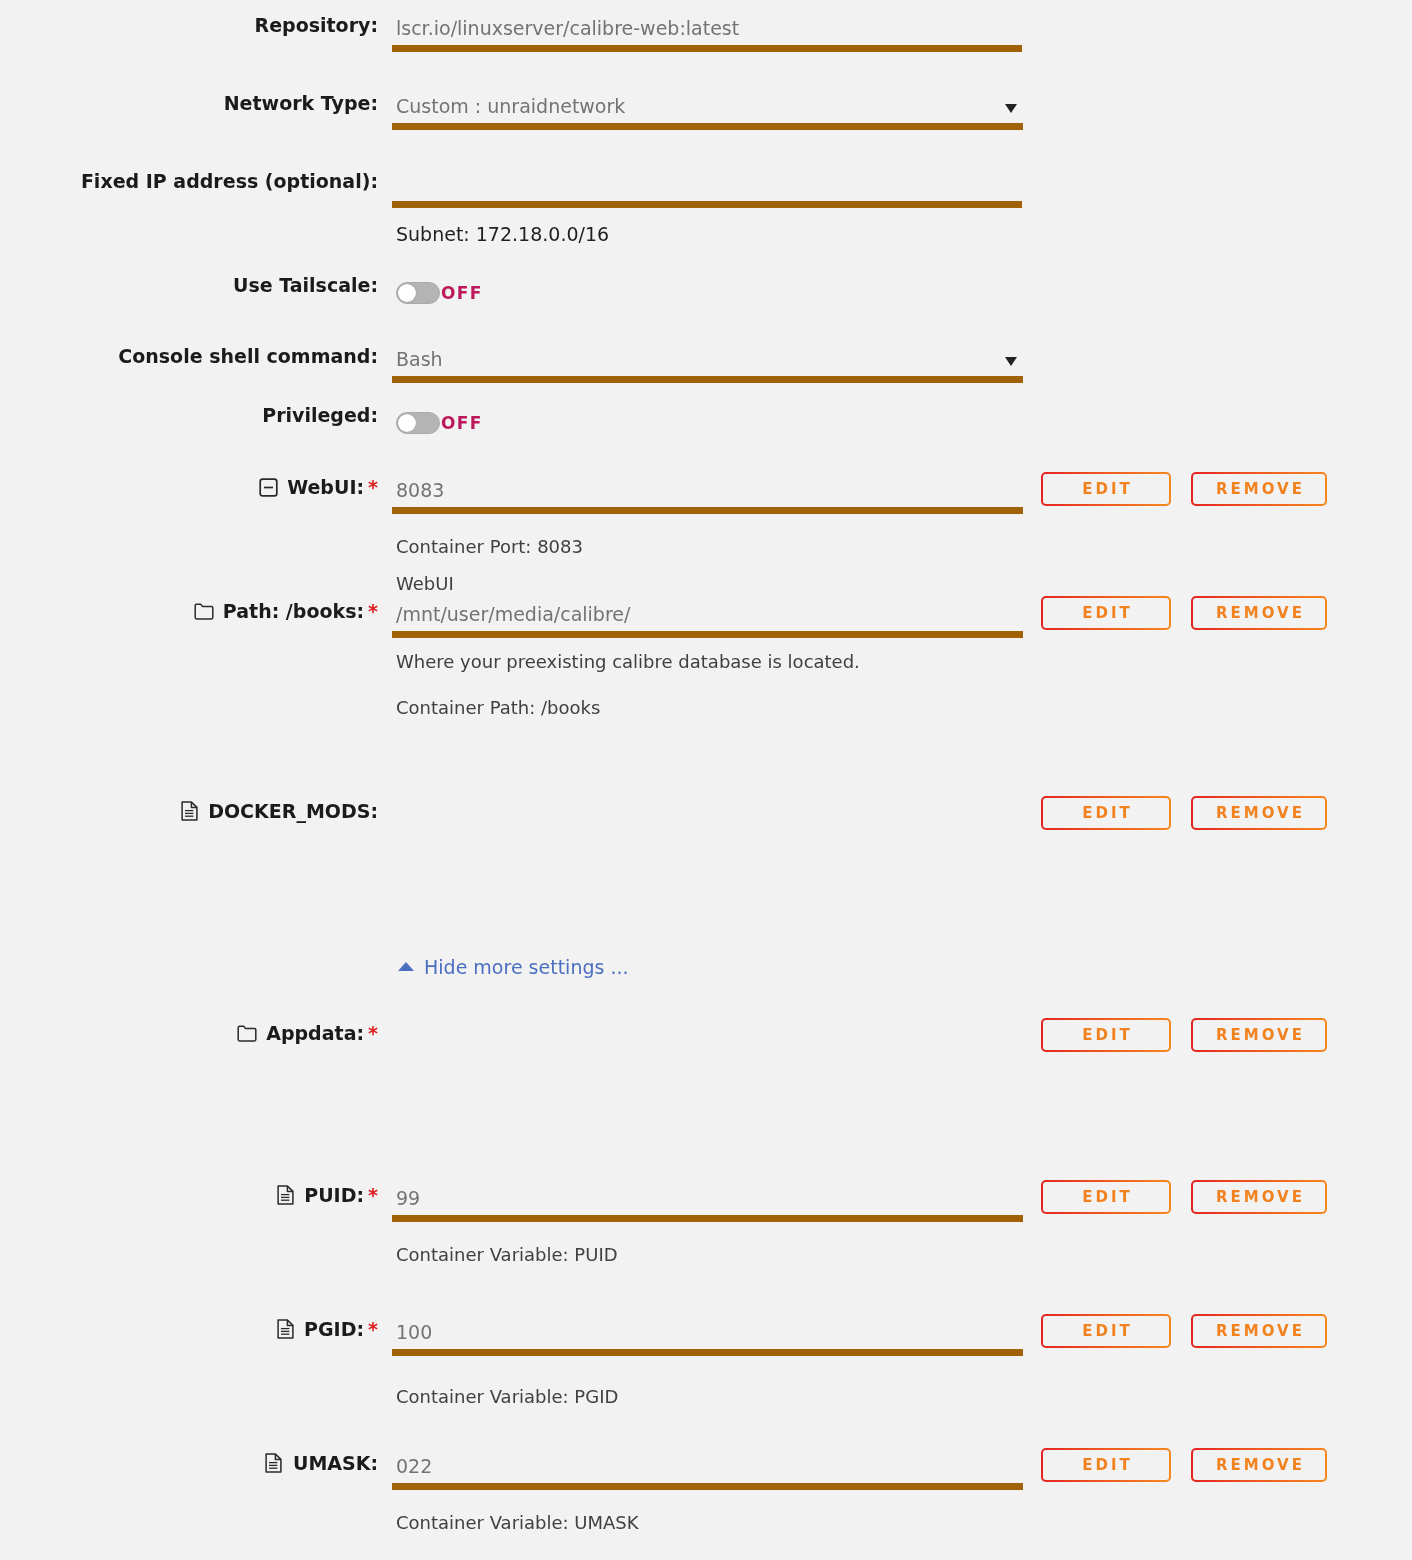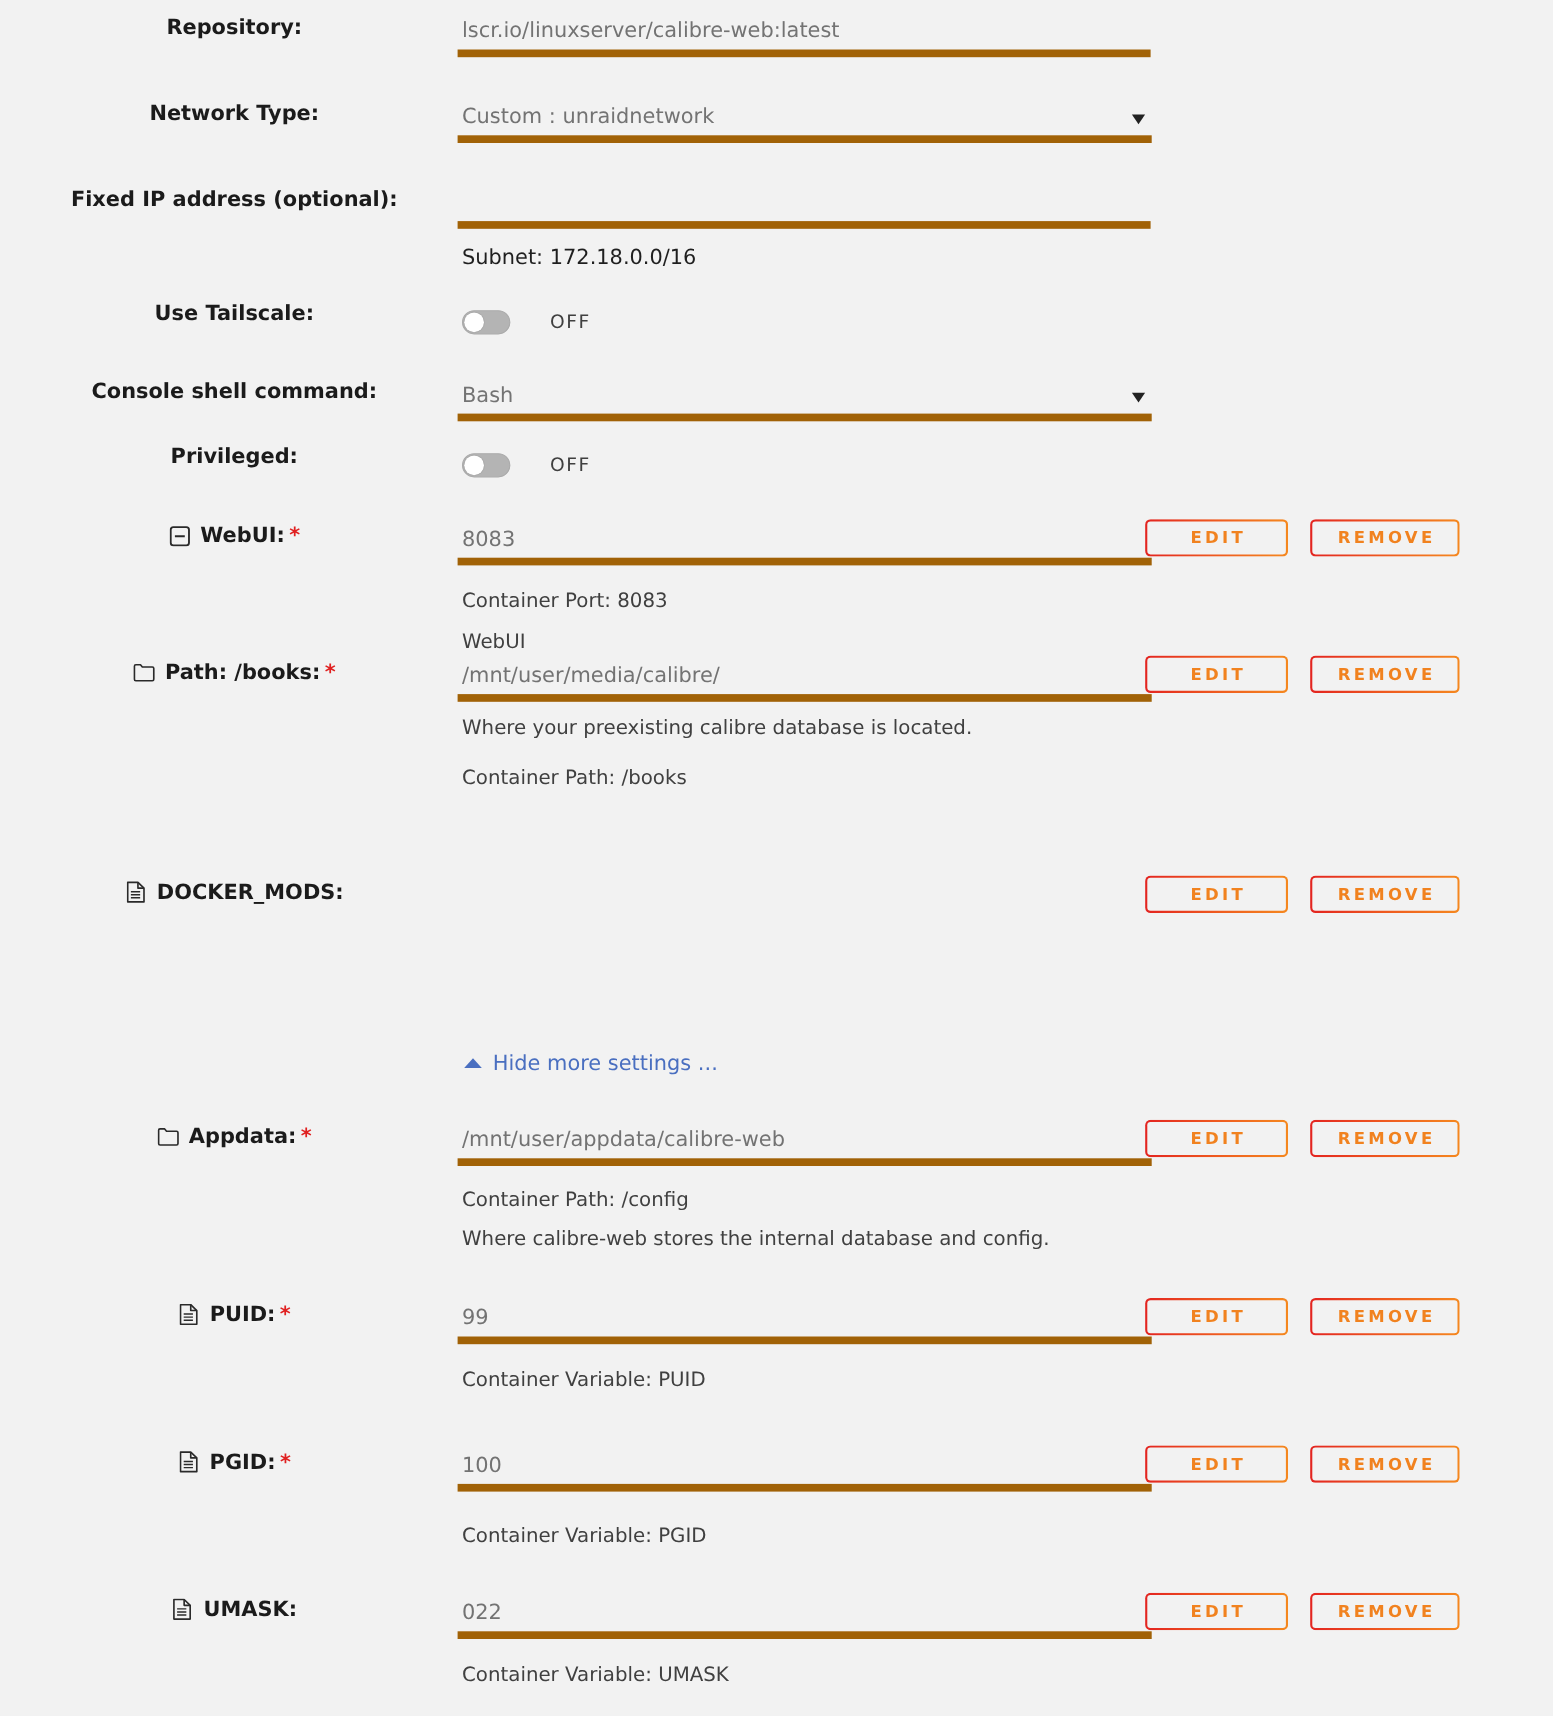--- a/index.html
+++ b/index.html
@@ -30,24 +30,23 @@
   }
   .label-col {
     width: 385px;
     flex: 0 0 385px;
     text-align: right;
     padding-right: 7px;
     font-weight: bold;
     font-size: 19px;
     color: #1b1b1b;
     display: flex;
-    justify-content: center;
+    justify-content: flex-end;
     align-items: center;
     white-space: nowrap;
-    margin-left: 24px;
   }
   .label-col .icon-slot {
     display: inline-flex;
     align-items: center;
     justify-content: center;
     margin-right: 9px;
     width: 20px;
     height: 20px;
     flex: 0 0 20px;
   }
@@ -117,25 +116,25 @@
   }
   .switch .knob {
     position: absolute;
     top: 1px; left: 1px;
     width: 18px; height: 18px;
     border-radius: 50%;
     background: #ffffff;
     box-shadow: 0 0 1px rgba(0,0,0,.35);
   }
   .switch-state {
-    margin-left: 36px;
+    margin-left: 1px;
     font-size: 17px;
     letter-spacing: 1.4px;
-    color: #404040;
-    font-weight: normal;
+    color: #be185d;
+    font-weight: bold;
   }
 
   
   .help {
     color: #404040;
     font-size: 18px;
     line-height: 1.45;
     padding-left: 4px;
     white-space: nowrap;
   }
@@ -389,25 +388,20 @@
     <div class="row">
       <div class="label-col">
         <span class="icon-slot">
           <svg class="ic" width="20" height="18" viewBox="0 0 20 18">
             <path d="M1.2 15.6V3.6a1.3 1.3 0 0 1 1.3-1.3h4.2l1.7 2.1h9.1a1.3 1.3 0 0 1 1.3 1.3v9.9a1.3 1.3 0 0 1-1.3 1.3H2.5a1.3 1.3 0 0 1-1.3-1.3z" fill="none" stroke="#2a2a2a" stroke-width="1.5" stroke-linejoin="round"></path>
           </svg>
         </span>
         <span>Appdata:</span>
           <span class="req">*</span>
       </div>
-      <div class="field-col">
-        <input class="inp wide" type="text" value="/mnt/user/appdata/calibre-web" style="">
-        <div class="help" style="margin-top:18px;">Container Path: /config</div>
-        <div class="help" style="margin-top:10px;">Where calibre-web stores the internal database and config.</div>
-      </div>
     </div>
     <div class="actions" style="top:-4px;">
       <span class="gbtn edit">
         <span class="inner">EDIT</span>
       </span>
       <span class="gbtn remove">
         <span class="inner">REMOVE</span>
       </span>
     </div>
   </div>

